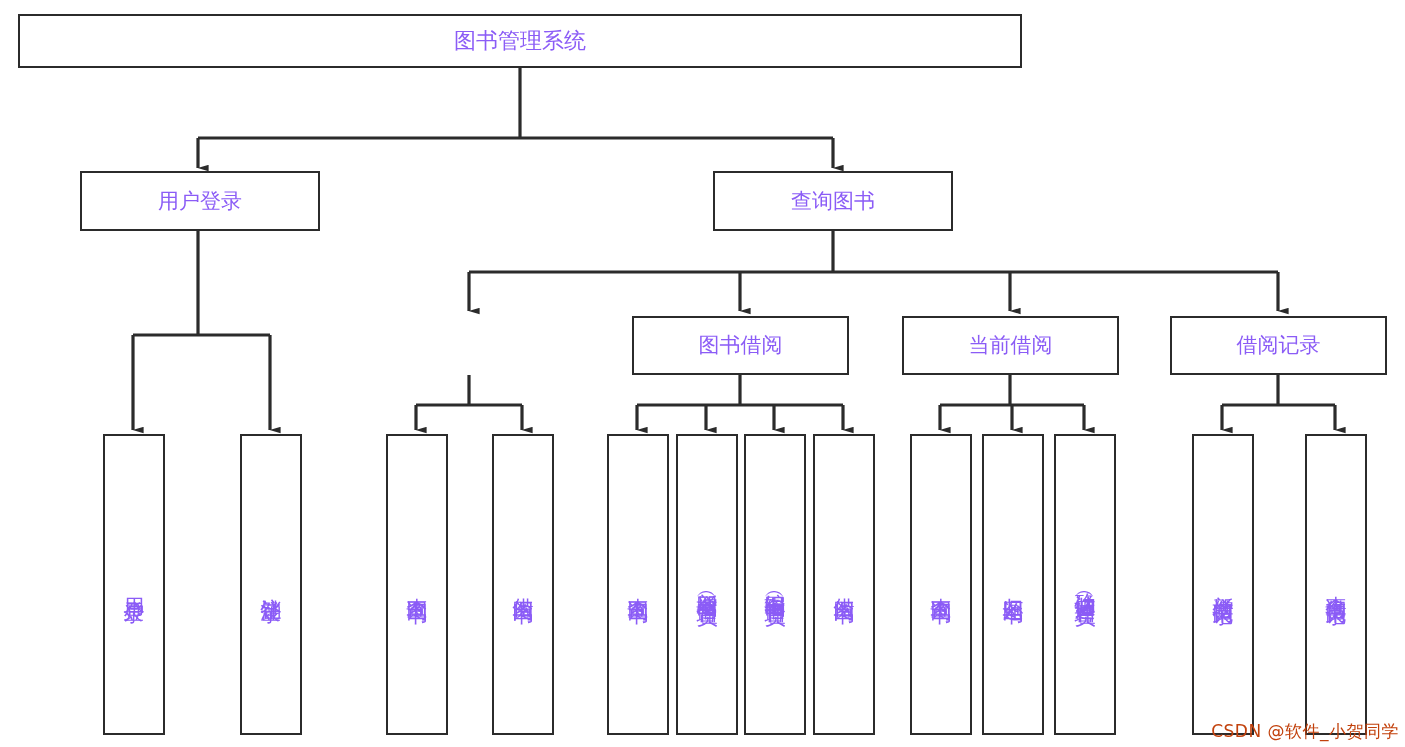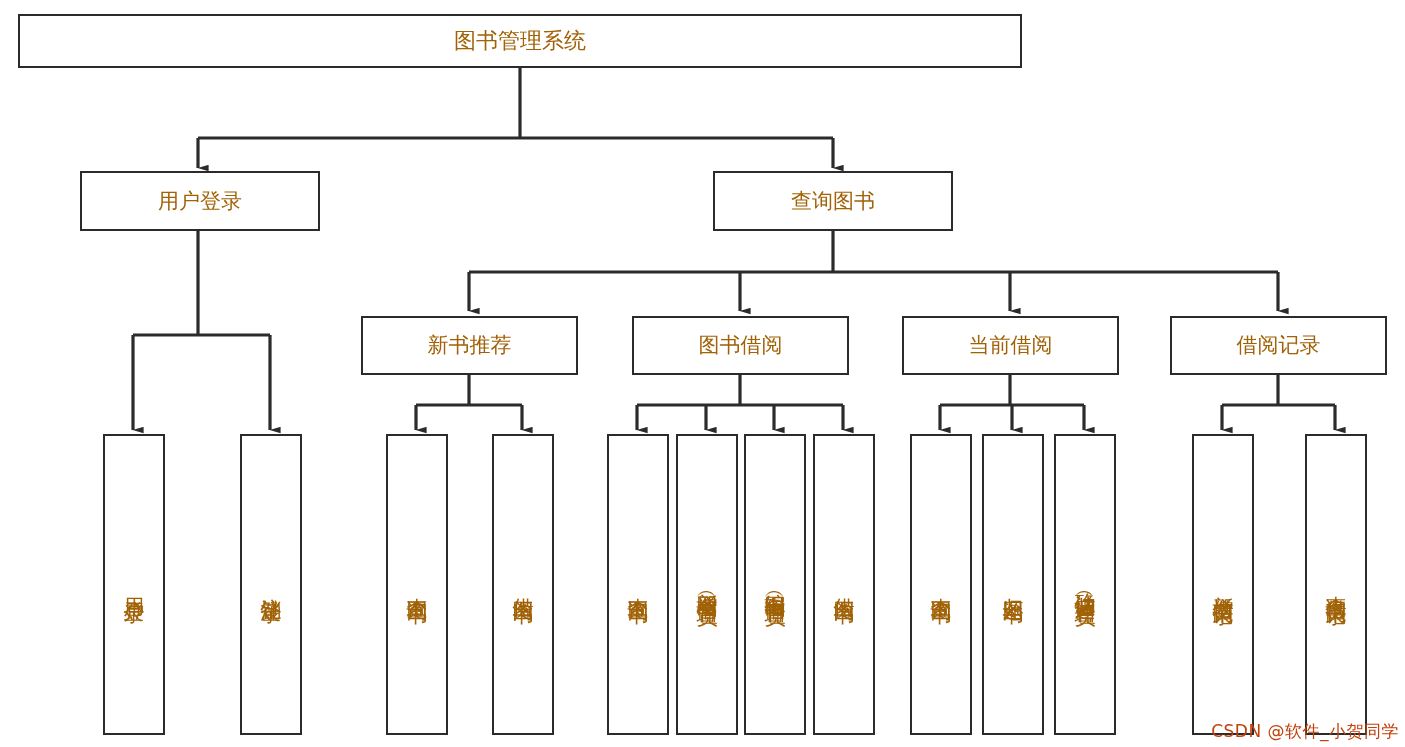--- a/index.html
+++ b/index.html
@@ -1,21 +1,21 @@
 <!DOCTYPE html>
 <html><head>
 <meta charset="utf-8">
 <style>
   html,body{margin:0;padding:0;background:#ffffff;}
   body{width:1405px;height:747px;font-family:"DejaVu Sans","Liberation Sans",sans-serif;}
   #stage{position:relative;width:1405px;height:747px;overflow:hidden;background:#fff;}
   svg#wires{position:absolute;left:0;top:0;width:1405px;height:747px;}
   .node{position:absolute;box-sizing:border-box;background:#ffffff;
         border:2px solid #2b2b2b;display:flex;align-items:center;justify-content:center;}
-  .node .cap{color:#a16207;text-align:right;line-height:1.18;white-space:pre-line;}
+  .node .cap{color:#8b5cf6;text-align:right;line-height:1.18;white-space:pre-line;}
   .h-node .cap{font-size:21px;}
   .root .cap{font-size:22px;}
   .v-node{writing-mode:vertical-rl;text-orientation:upright;}
   .v-node .cap{writing-mode:vertical-rl;text-orientation:upright;font-size:21px;
                letter-spacing:2px;line-height:1.05;}
   #watermark{position:absolute;right:6px;bottom:4px;color:#c2410c;font-size:17px;
              letter-spacing:.5px;white-space:nowrap;}
 </style>
 </head>
 <body>
@@ -76,23 +76,20 @@
     <span class="cap">图书管理系统</span>
   </div>
 
   <div class="node h-node" style="left:80px;top:171px;width:240px;height:60px;">
     <span class="cap">用户登录</span>
   </div>
   <div class="node h-node" style="left:713px;top:171px;width:240px;height:60px;">
     <span class="cap">查询图书</span>
   </div>
 
-  <div class="node h-node" style="left:361px;top:316px;width:217px;height:59px;">
-    <span class="cap">新书推荐</span>
-  </div>
   <div class="node h-node" style="left:632px;top:316px;width:217px;height:59px;">
     <span class="cap">图书借阅</span>
   </div>
   <div class="node h-node" style="left:902px;top:316px;width:217px;height:59px;">
     <span class="cap">当前借阅</span>
   </div>
   <div class="node h-node" style="left:1170px;top:316px;width:217px;height:59px;">
     <span class="cap">借阅记录</span>
   </div>
 

